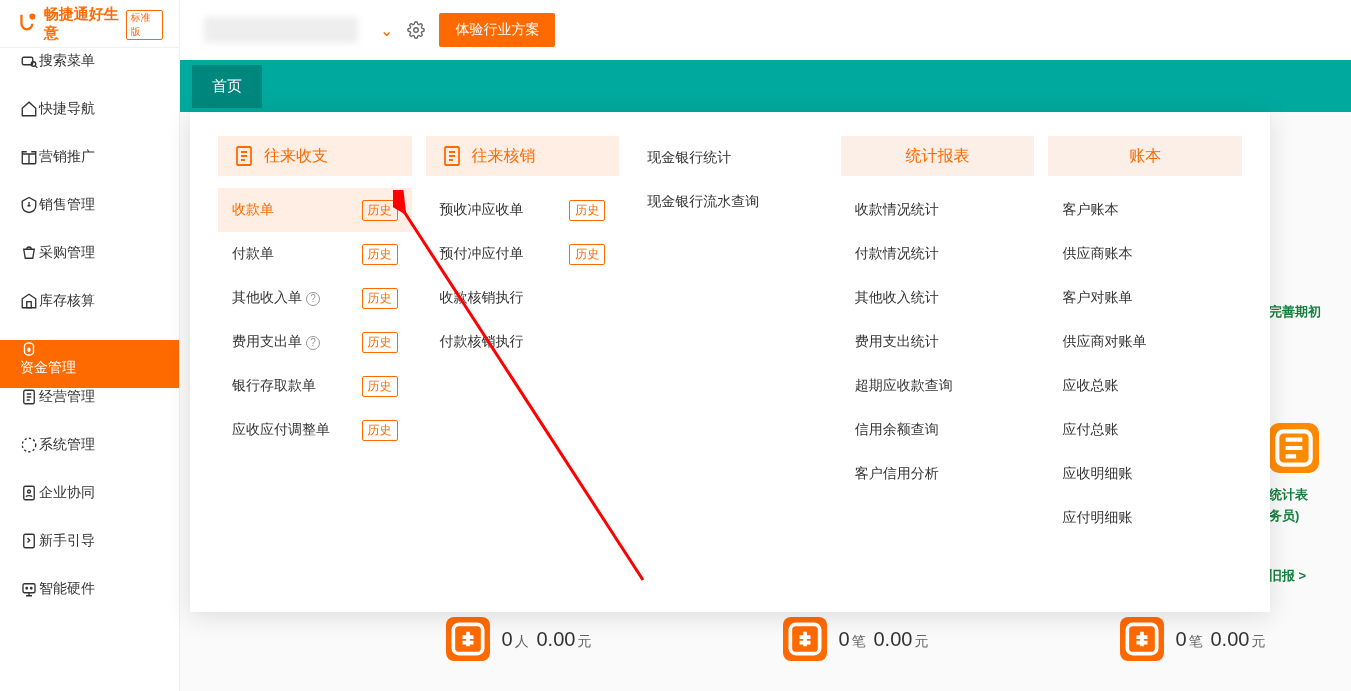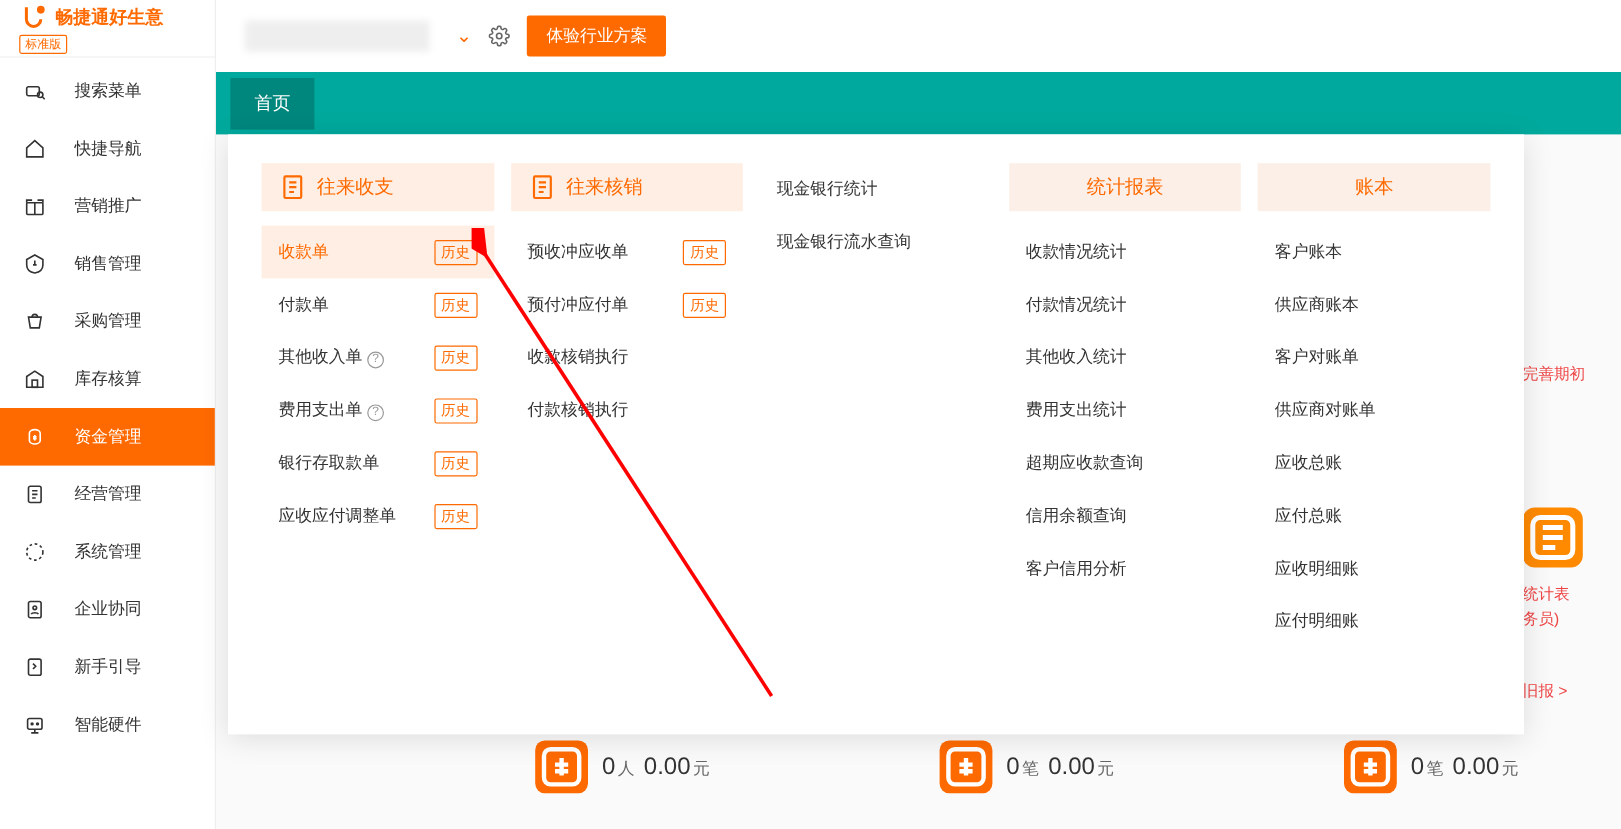--- a/index.html
+++ b/index.html
@@ -20,48 +20,47 @@
       width: 180px;
       height: 100%;
       background: #fff;
       border-right: 1px solid #eee;
       z-index: 10;
     }
     .logo-area {
       height: 48px;
       padding: 8px 16px;
       display: flex;
-      flex-direction: column;
+      flex-direction: row;
       justify-content: center;
       border-bottom: 1px solid #f0f0f0;
     }
     .logo-row { display: flex; align-items: center; gap: 6px; }
     .logo-mark {
       width: 24px; height: 24px;
       color: #ff6a00;
       font-size: 22px;
       font-weight: bold;
     }
     .logo-text { color: #ff6a00; font-size: 15px; font-weight: 600; }
     .logo-badge {
       color: #ff6a00; font-size: 10px; margin-top: 2px;
       border: 1px solid #ff6a00; border-radius: 2px;
       padding: 0 4px; align-self: flex-start;
     }
     .nav-list { padding-top: 4px; }
     .nav-item {
       display: flex;
-      align-items: center;
       height: 48px;
       padding: 0 20px;
       color: #333;
       cursor: pointer;
-      gap: 24px;
-    }
-    .nav-item.active { background: #ff6a00; color: #fff; }
+      gap: 1px;
+    }
+    .nav-item.active { background: #ff6a00; color: #fff; flex-direction: column; }
     .nav-icon { width: 18px; height: 18px; display: inline-flex; align-items: center; justify-content: center; }
     .nav-icon svg { width: 18px; height: 18px; }
     
     .header {
       position: absolute;
       left: 180px; top: 0; right: 0;
       height: 60px;
       background: #fff;
       display: flex;
       align-items: center;
@@ -108,22 +107,23 @@
       position: absolute;
       left: 180px; top: 112px; right: 0; bottom: 0;
       background: #fafafa;
       padding: 18px;
     }
     .right-strip {
       position: absolute;
       right: 12px; top: 190px;
       width: 70px;
       font-size: 13px;
-      color: #ef4444;
+      color: #15803d;
       line-height: 1.6;
+      font-weight: bold;
     }
     .right-strip .badge-icon {
       width: 50px; height: 50px;
       background: #ff8a00;
       border-radius: 10px;
       display: flex; align-items: center; justify-content: center;
       color: #fff; font-size: 24px;
       margin-bottom: 12px;
     }
     .bottom-cards {

